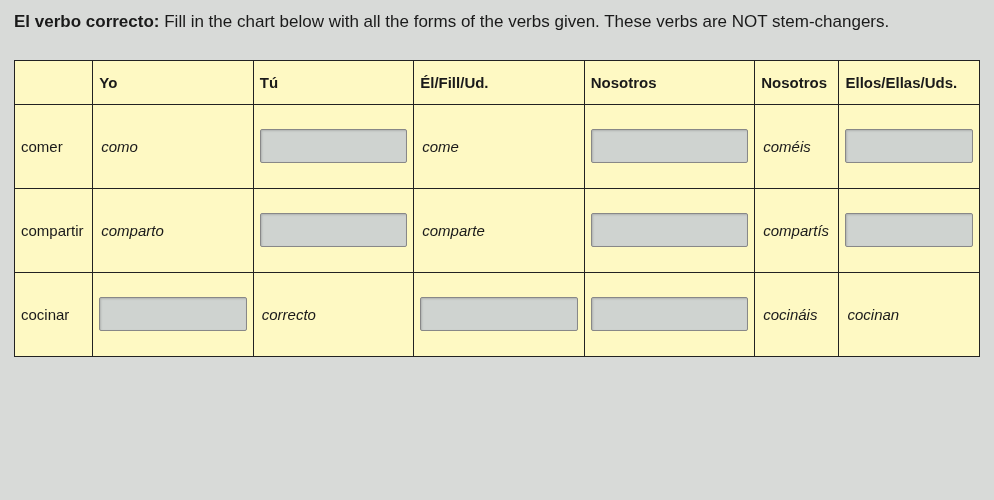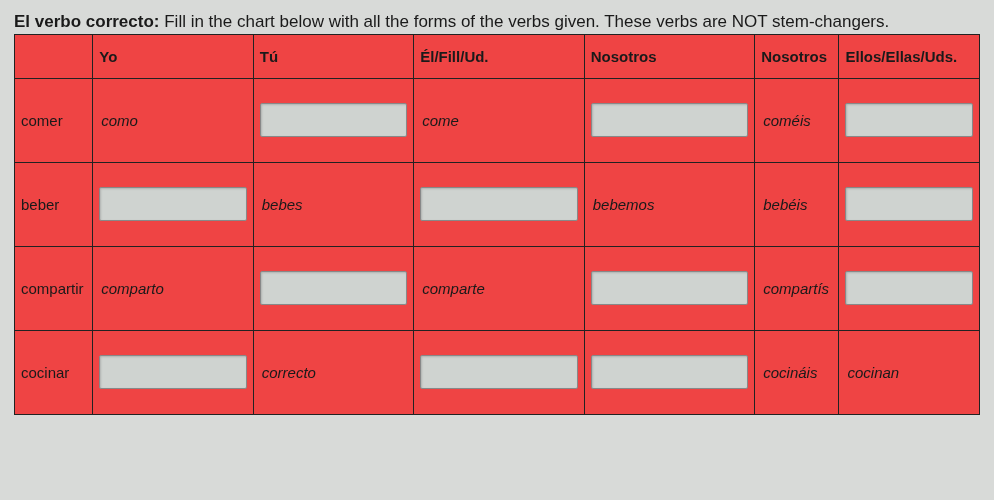--- a/index.html
+++ b/index.html
@@ -5,37 +5,37 @@
     * { box-sizing: border-box; margin: 0; padding: 0; }
     body {
       font-family: Arial, Helvetica, sans-serif;
       background: #d8dad8;
       padding: 10px 14px;
       width: 994px;
       color: #1a1a1a;
     }
     .instruction {
       font-size: 17px;
-      margin-bottom: 0;
+      margin-bottom: 26px;
       line-height: 1.4;
     }
     .instruction .bold { font-weight: bold; }
     table {
       border-collapse: collapse;
       width: 100%;
       table-layout: fixed;
     }
     th, td {
       border: 1.5px solid #222;
       padding: 10px 6px;
       font-size: 15px;
       text-align: left;
       vertical-align: middle;
       height: 84px;
-      background: #ef4444;
+      background: #fef9c3;
     }
     thead th {
       height: 44px;
       font-weight: bold;
       vertical-align: middle;
     }
     .col-verb { width: 78px; }
     .col-yo { width: 160px; }
     .col-tu { width: 160px; }
     .col-el { width: 170px; }
@@ -86,29 +86,20 @@
       <tr>
         <td>comer</td>
         <td><span class="cell-text">como</span></td>
         <td><input type="text" class="blank" value="" style=""></td>
         <td><span class="cell-text">come</span></td>
         <td><input type="text" class="blank" value="" style=""></td>
         <td><span class="cell-text">coméis</span></td>
         <td><input type="text" class="blank" value="" style=""></td>
       </tr>
       <tr>
-        <td>beber</td>
-        <td><input type="text" class="blank" value="" style=""></td>
-        <td><span class="cell-text">bebes</span></td>
-        <td><input type="text" class="blank" value="" style=""></td>
-        <td><span class="cell-text">bebemos</span></td>
-        <td><span class="cell-text">bebéis</span></td>
-        <td><input type="text" class="blank" value="" style=""></td>
-      </tr>
-      <tr>
         <td>compartir</td>
         <td><span class="cell-text">comparto</span></td>
         <td><input type="text" class="blank" value="" style=""></td>
         <td><span class="cell-text">comparte</span></td>
         <td><input type="text" class="blank" value="" style=""></td>
         <td><span class="cell-text">compartís</span></td>
         <td><input type="text" class="blank" value="" style=""></td>
       </tr>
       <tr>
         <td>cocinar</td>

